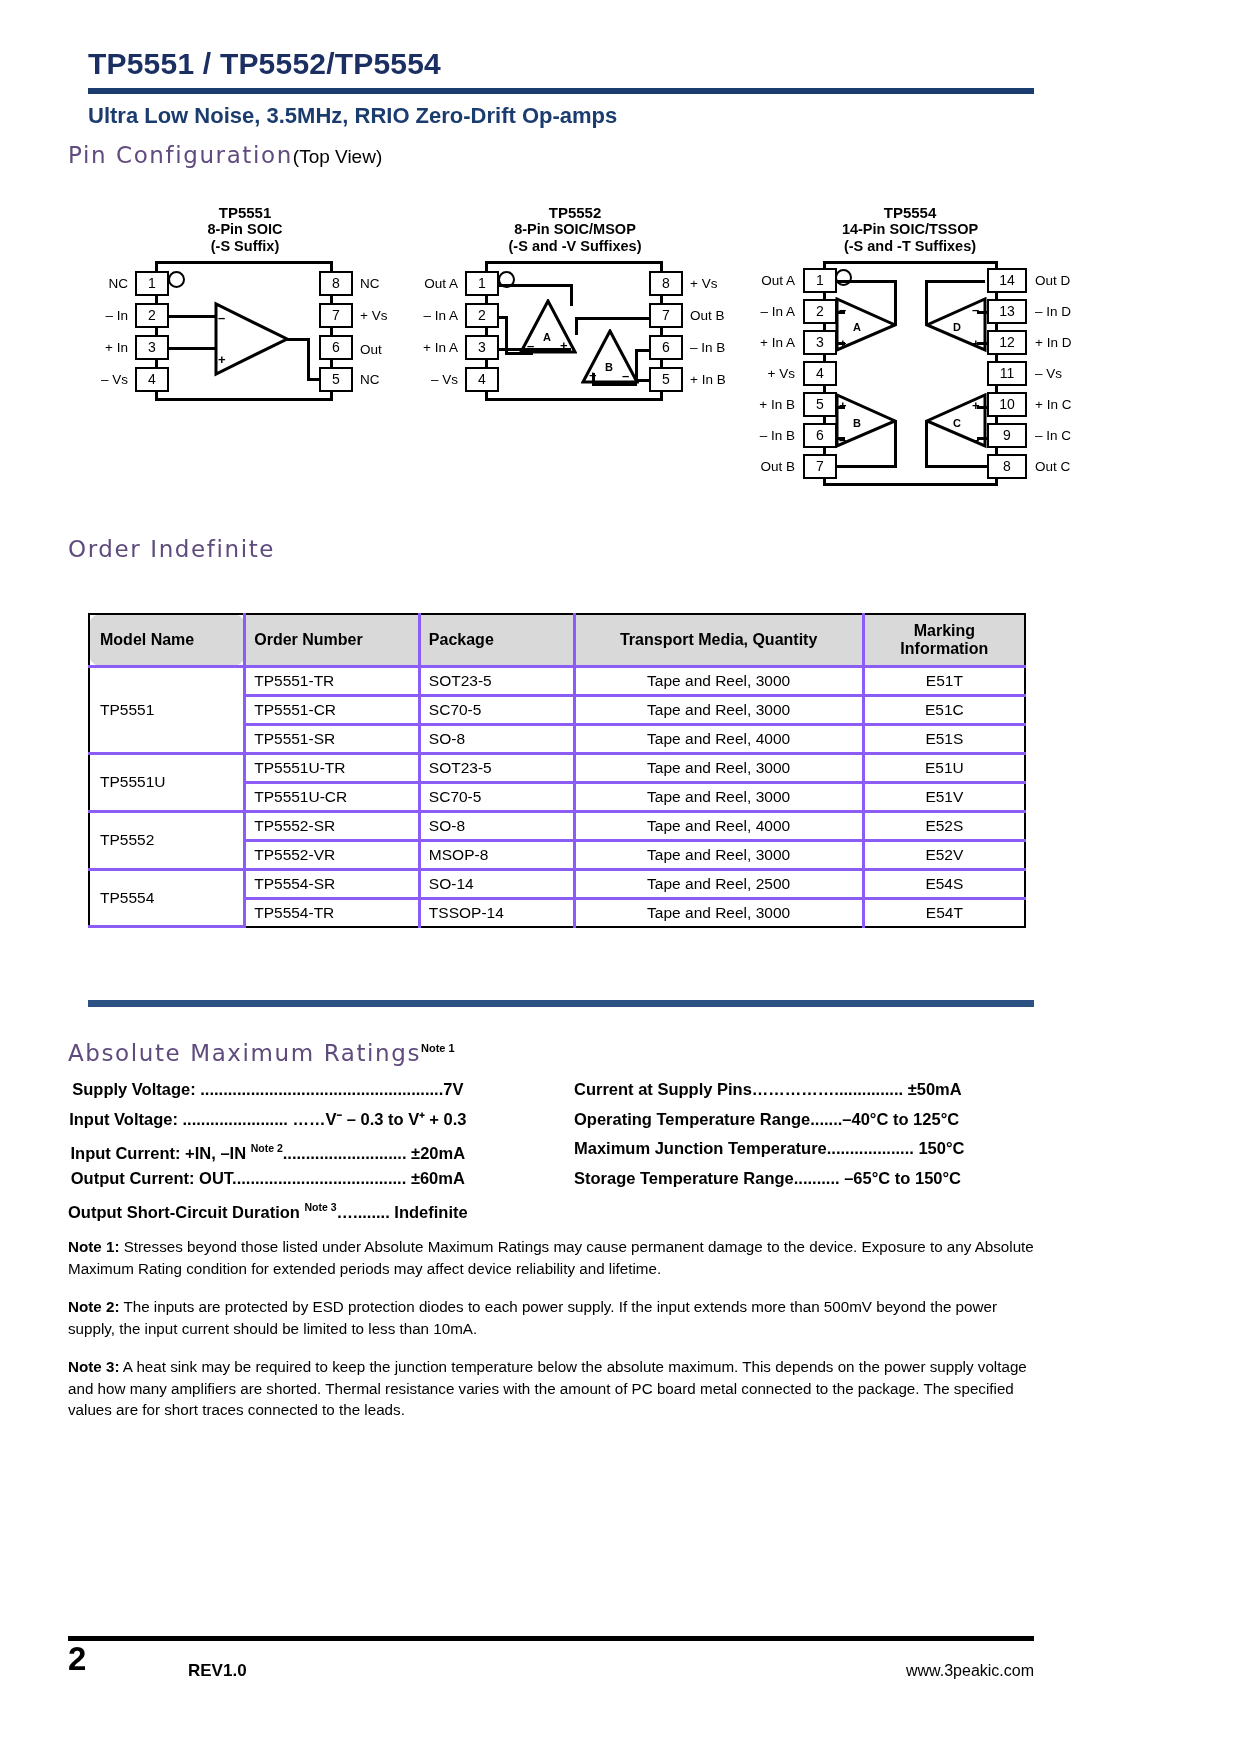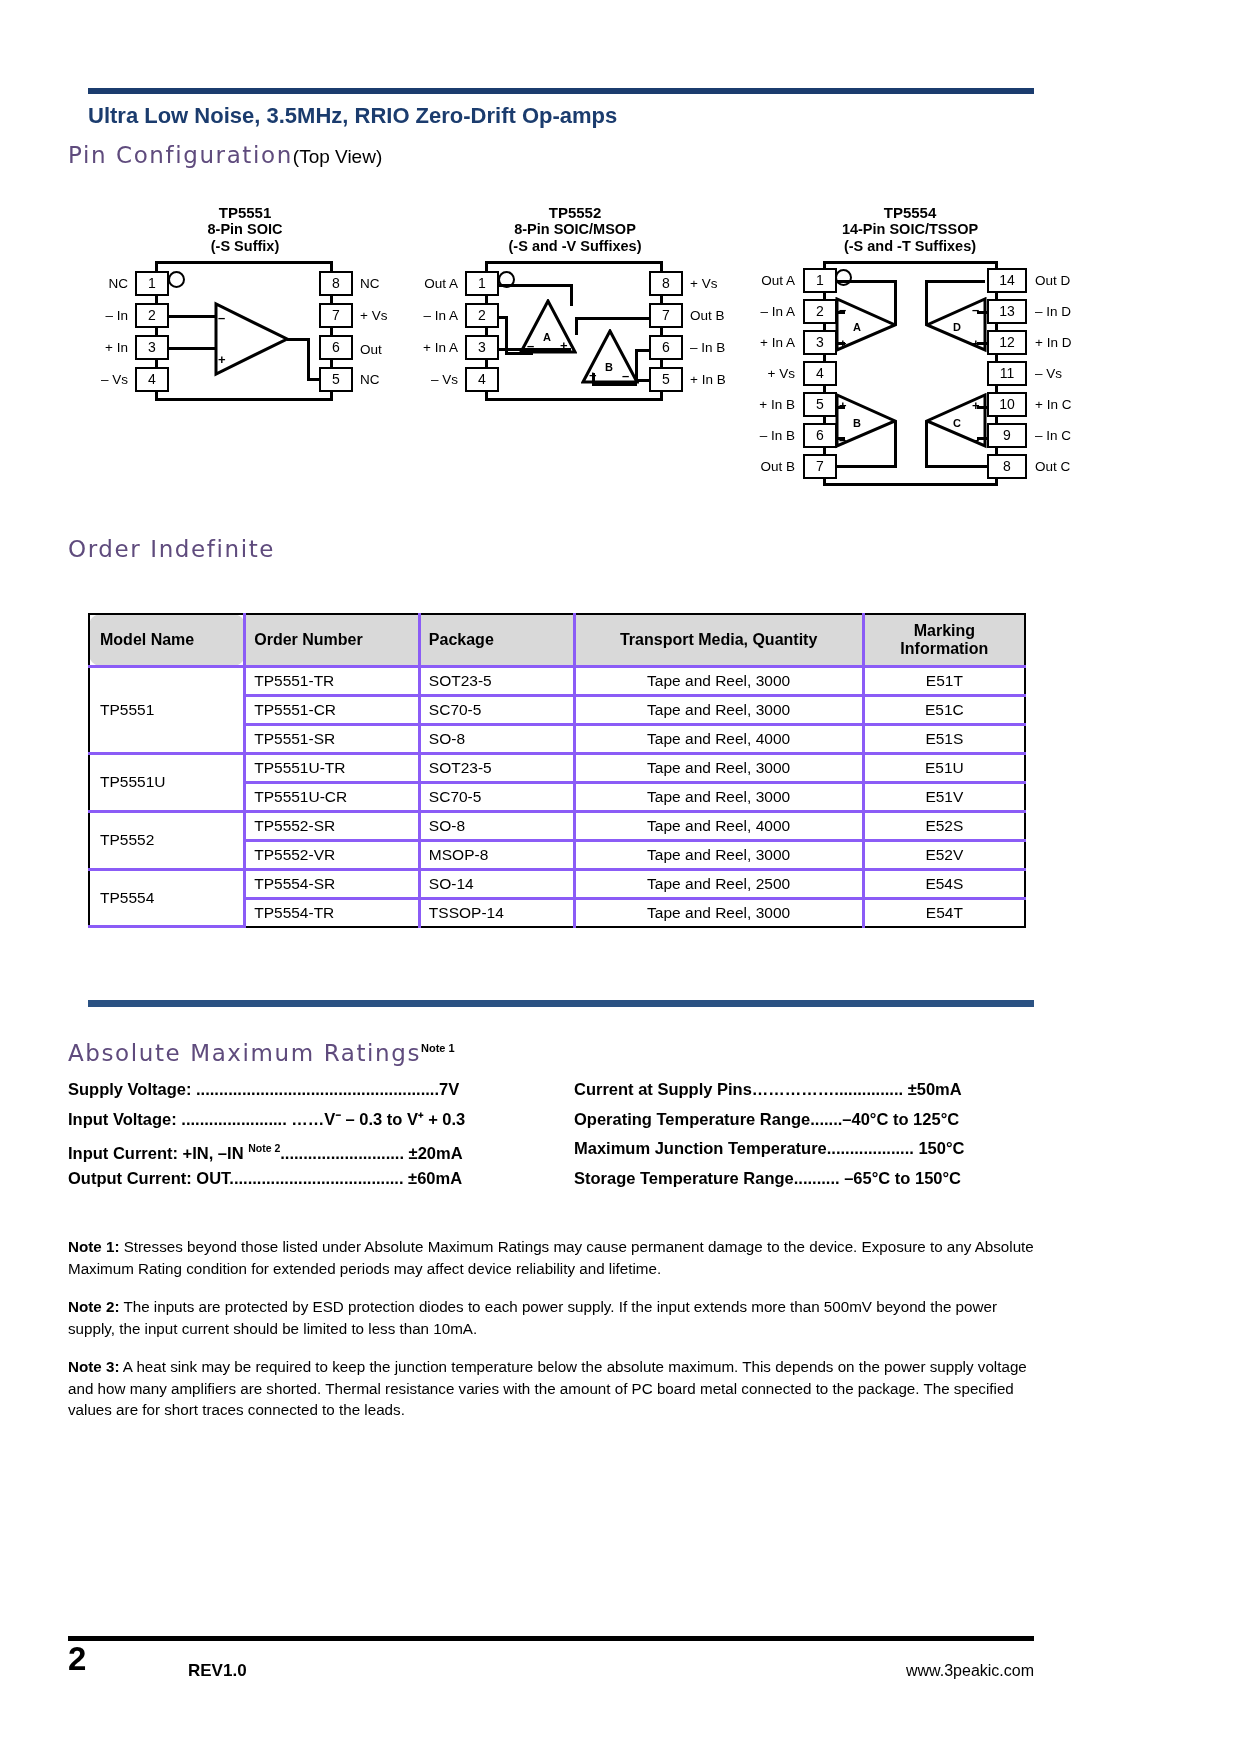--- a/index.html
+++ b/index.html
@@ -118,21 +118,21 @@
   
   .rule-amr{
     position:absolute;left:88px;top:1000px;width:946px;height:7px;background:#2b5283;
   }
 
   
   .amr-col{
     position:absolute;font-size:16.5px;font-weight:bold;line-height:29.5px;
     white-space:nowrap;
   }
-  #amr-left{left:68px;top:1075px;}
+  #amr-left{left:68px;top:1075px;text-align:center;}
   #amr-right{left:574px;top:1075px;}
   .amr-col sup{font-size:10.5px;vertical-align:super;font-weight:bold;}
   .amr-col .ln{display:block;height:29.5px;}
 
   
   .notes{
     position:absolute;left:68px;top:1236px;width:966px;
     font-size:15.2px;line-height:21.5px;
     font-family:"Liberation Sans", sans-serif;
   }
@@ -147,20 +147,21 @@
     position:absolute;left:68px;top:1640px;font-size:33px;font-weight:bold;
   }
   .rev{position:absolute;left:188px;top:1661px;font-size:17px;font-weight:bold;}
   .site{position:absolute;right:206px;top:1662px;font-size:16px;color:#000;}
 </style>
 </head>
 <body>
 
 <div class="page">
 
+  <div class="doc-title">TP5551 / TP5552/TP5554</div>
   <div class="rule-top"></div>
   <div class="subtitle">Ultra Low Noise, 3.5MHz, RRIO Zero-Drift Op-amps</div>
 
   <div class="sec-head" id="pinconfig-head">
     <span>Pin Configuration</span><span class="sub-blk">(Top View)</span>
   </div>
 
   <div class="pkg" id="pkg-5551" style="left:100px;top:204px;width:290px;">
     <div class="pkg-title">
       <div class="l1">TP5551</div>
@@ -455,20 +456,21 @@
 
   <div class="sec-head" id="amr-head">
     <span>Absolute Maximum Ratings</span><sup>Note 1</sup>
   </div>
 
   <div class="amr-col" id="amr-left">
       <div class="ln">Supply Voltage: .....................................................7V</div>
       <div class="ln">Input Voltage: ....................... ……V⁻ – 0.3 to V⁺ + 0.3</div>
       <div class="ln">Input Current: +IN, –IN <sup>Note 2</sup>........................... ±20mA</div>
       <div class="ln">Output Current: OUT...................................... ±60mA</div>
+      <div class="ln">Output Short-Circuit Duration <sup>Note 3</sup>…........ Indefinite</div>
     </div>
   <div class="amr-col" id="amr-right">
       <div class="ln">Current at Supply Pins……………............... ±50mA</div>
       <div class="ln">Operating Temperature Range.......–40°C to 125°C</div>
       <div class="ln">Maximum Junction Temperature................... 150°C</div>
       <div class="ln">Storage Temperature Range.......... –65°C to 150°C</div>
     </div>
 
   <div class="notes" id="notes-block">
       <div class="note"><b>Note 1:</b><span> Stresses beyond those listed under Absolute Maximum Ratings may cause permanent damage to the device. Exposure to any Absolute Maximum Rating condition for extended periods may affect device reliability and lifetime.</span></div>

